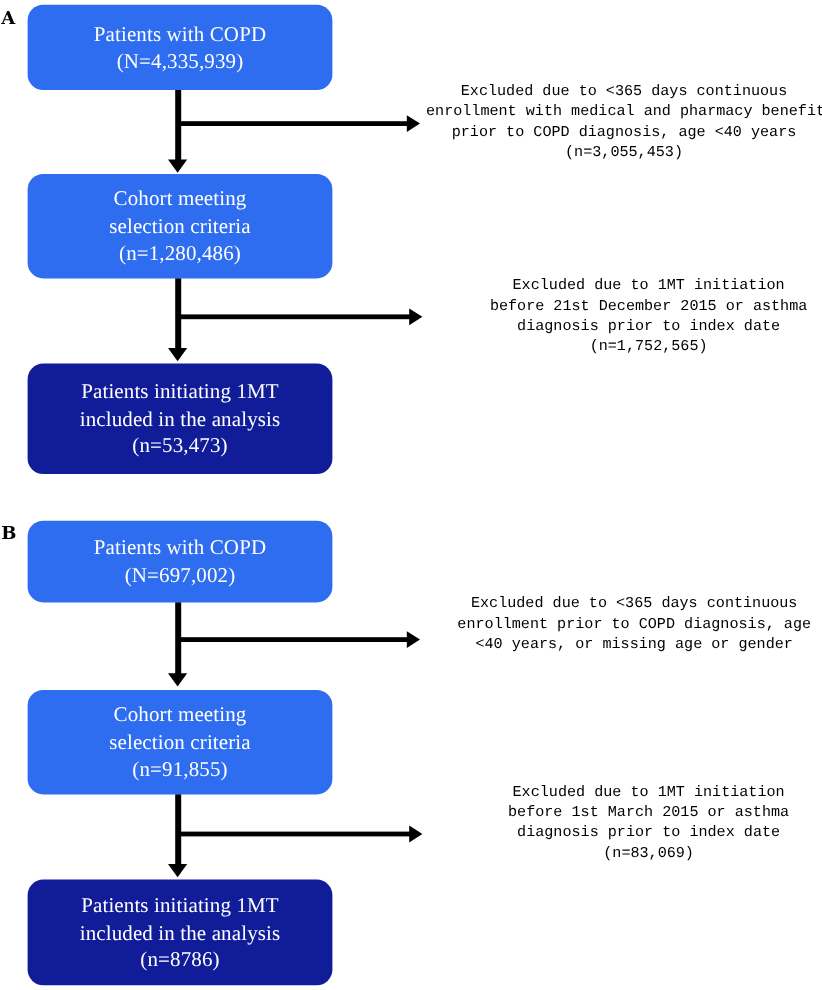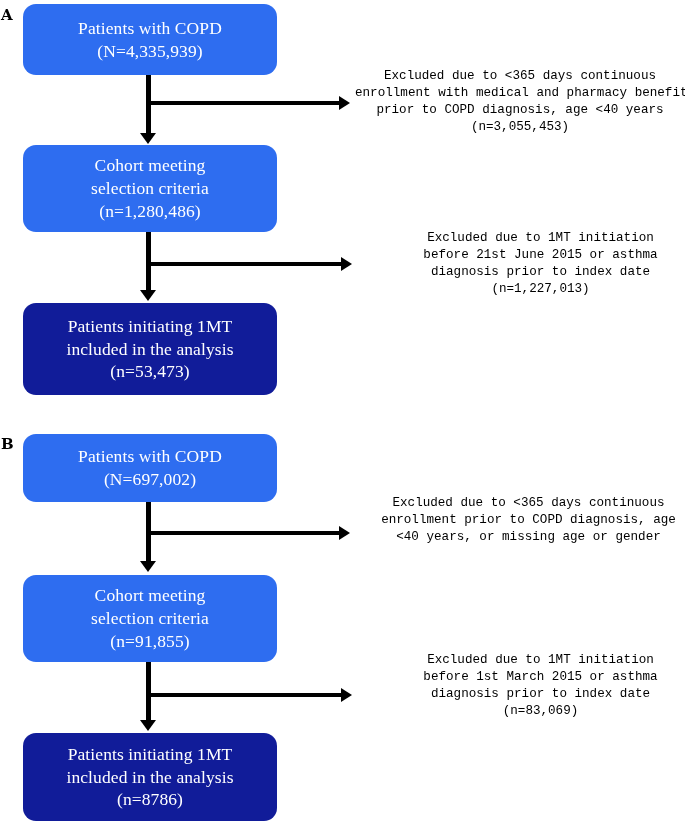--- a/index.html
+++ b/index.html
@@ -163,23 +163,23 @@
     <span class="ln">(n=1,280,486)</span>
   </div>
 
   <div class="vline" id="vline-a2"></div>
   <div class="hline" id="hline-a2"></div>
   <div class="harrow" id="harrow-a2"></div>
   <div class="varrow" id="varrow-a2"></div>
 
   <div class="note" id="note-a2">
     <span class="ln">Excluded due to 1MT initiation</span>
-    <span class="ln">before 21st June 2015 or asthma</span>
+    <span class="ln">before 21st December 2015 or asthma</span>
     <span class="ln">diagnosis prior to index date</span>
-    <span class="ln">(n=1,227,013)</span>
+    <span class="ln">(n=1,752,565)</span>
   </div>
 
   <div class="node dark" id="node-a3">
     <span class="ln">Patients initiating 1MT</span>
     <span class="ln">included in the analysis</span>
     <span class="ln">(n=53,473)</span>
   </div>
 
   <div class="panel-letter b">B</div>
 

